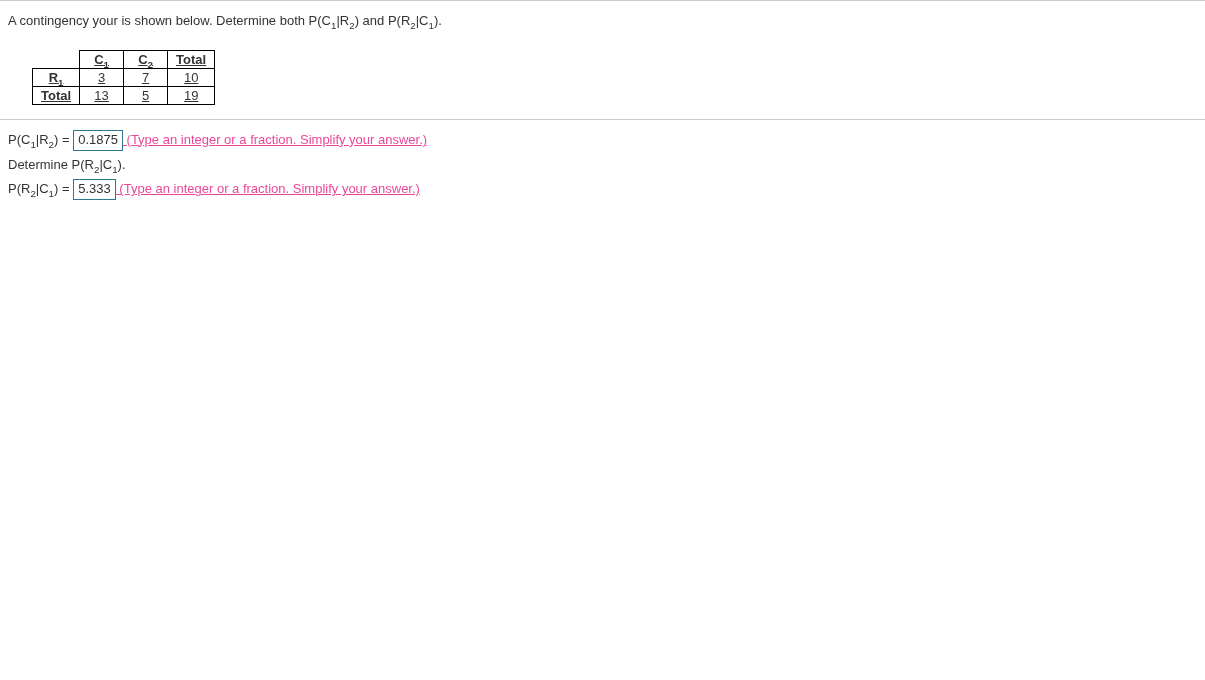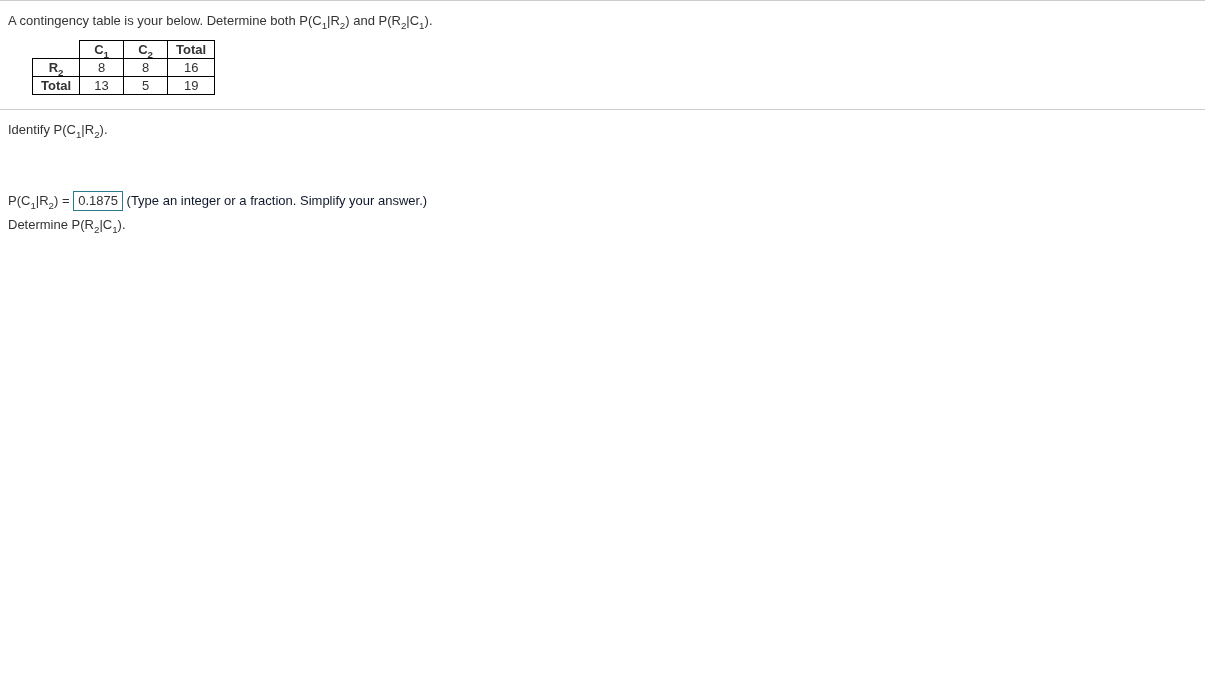--- a/index.html
+++ b/index.html
@@ -32,21 +32,22 @@
       margin: 4px 0;
       line-height: 1.6;
     }
     sub {
       font-size: 0.75em;
       vertical-align: sub;
       line-height: 0;
     }
     table.contingency {
       border-collapse: collapse;
-      margin: 8px 0 4px 24px;
+      margin: 18px 0 4px 24px;
+      text-decoration: underline;
     }
     table.contingency th,
     table.contingency td {
       border: 1px solid #000;
       padding: 1px 8px;
       text-align: center;
       font-size: 13px;
       min-width: 44px;
       height: 18px;
       font-weight: normal;
@@ -60,68 +61,68 @@
     }
     .answer-box {
       display: inline-block;
       border: 1px solid #2a7a8c;
       padding: 1px 4px;
       min-width: 40px;
       text-align: right;
       font-size: 13px;
       line-height: 1.3;
       vertical-align: baseline;
-      margin-top: 46px;
     }
     .hint-text {
-      color: #0f172a;
+      color: #ec4899;
+      text-decoration: underline;
     }
   </style>
 </head>
 <body>
 
 <div class="container">
   <hr class="divider">
 
   <div class="section bordered">
     <div class="question-text">
-      <span>A contingency table is your below. Determine both P(C</span><sub>1</sub><span>|R</span><sub>2</sub><span>) and P(R</span><sub>2</sub><span>|C</span><sub>1</sub><span>).</span>
+      <span>A contingency your is shown below. Determine both P(C</span><sub>1</sub><span>|R</span><sub>2</sub><span>) and P(R</span><sub>2</sub><span>|C</span><sub>1</sub><span>).</span>
     </div>
 
     <table class="contingency">
       <tbody>
           <tr>
         <td class="blank-cell"></td>
         <th><span>C</span><sub>1</sub></th>
         <th><span>C</span><sub>2</sub></th>
         <th>Total</th>
       </tr>
       <tr>
-        <th><span>R</span><sub>2</sub></th>
-        <td>8</td>
-        <td>8</td>
-        <td>16</td>
+        <th><span>R</span><sub>1</sub></th>
+        <td>3</td>
+        <td>7</td>
+        <td>10</td>
       </tr>
       <tr>
         <th>Total</th>
         <td>13</td>
         <td>5</td>
         <td>19</td>
       </tr>
     </tbody>
       </table>
   </div>
 
   <div class="section">
-    <div class="instruction-text">
-      <span>Identify P(C</span><sub>1</sub><span>|R</span><sub>2</sub><span>).</span>
-    </div>
 
     <div class="answer-line">
       <span>P(C</span><sub>1</sub><span>|R</span><sub>2</sub><span>) = </span><span class="answer-box">0.1875</span><span class="hint-text"> (Type an integer or a fraction. Simplify your answer.)</span>
     </div>
 
     <div class="instruction-text">
       <span>Determine P(R</span><sub>2</sub><span>|C</span><sub>1</sub><span>).</span>
     </div>
 
+    <div class="answer-line">
+      <span>P(R</span><sub>2</sub><span>|C</span><sub>1</sub><span>) = </span><span class="answer-box">5.333</span><span class="hint-text"> (Type an integer or a fraction. Simplify your answer.)</span>
+    </div>
   </div>
 </div>
 
 </body></html>

